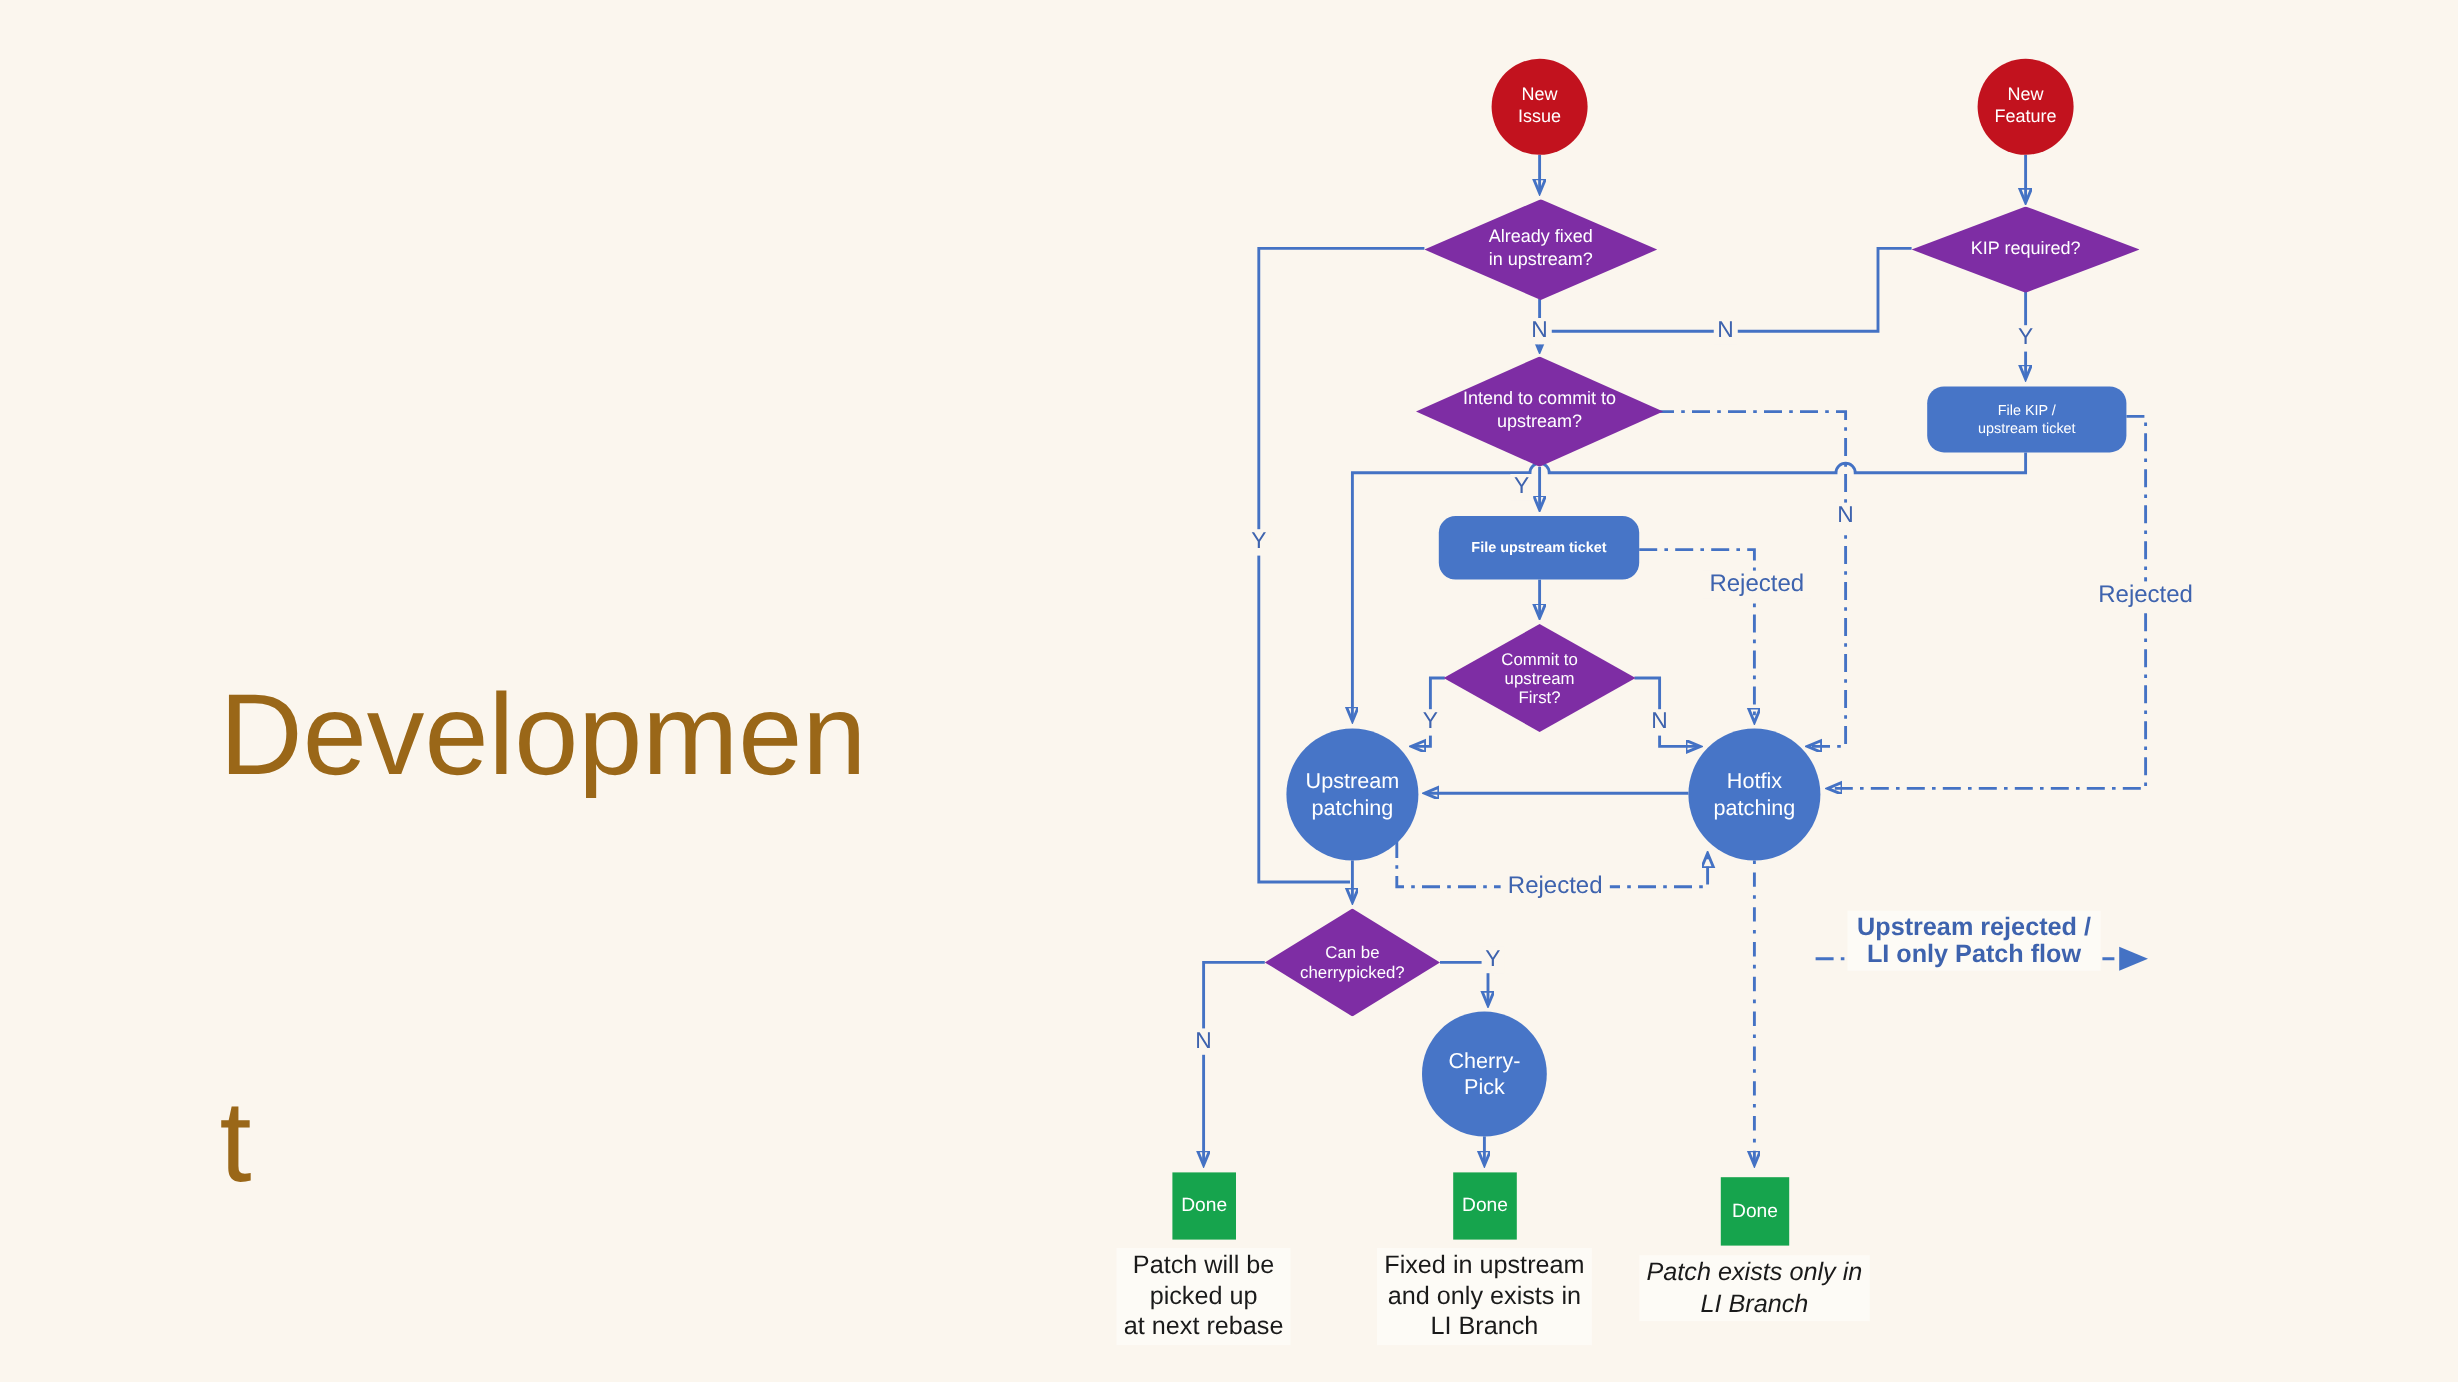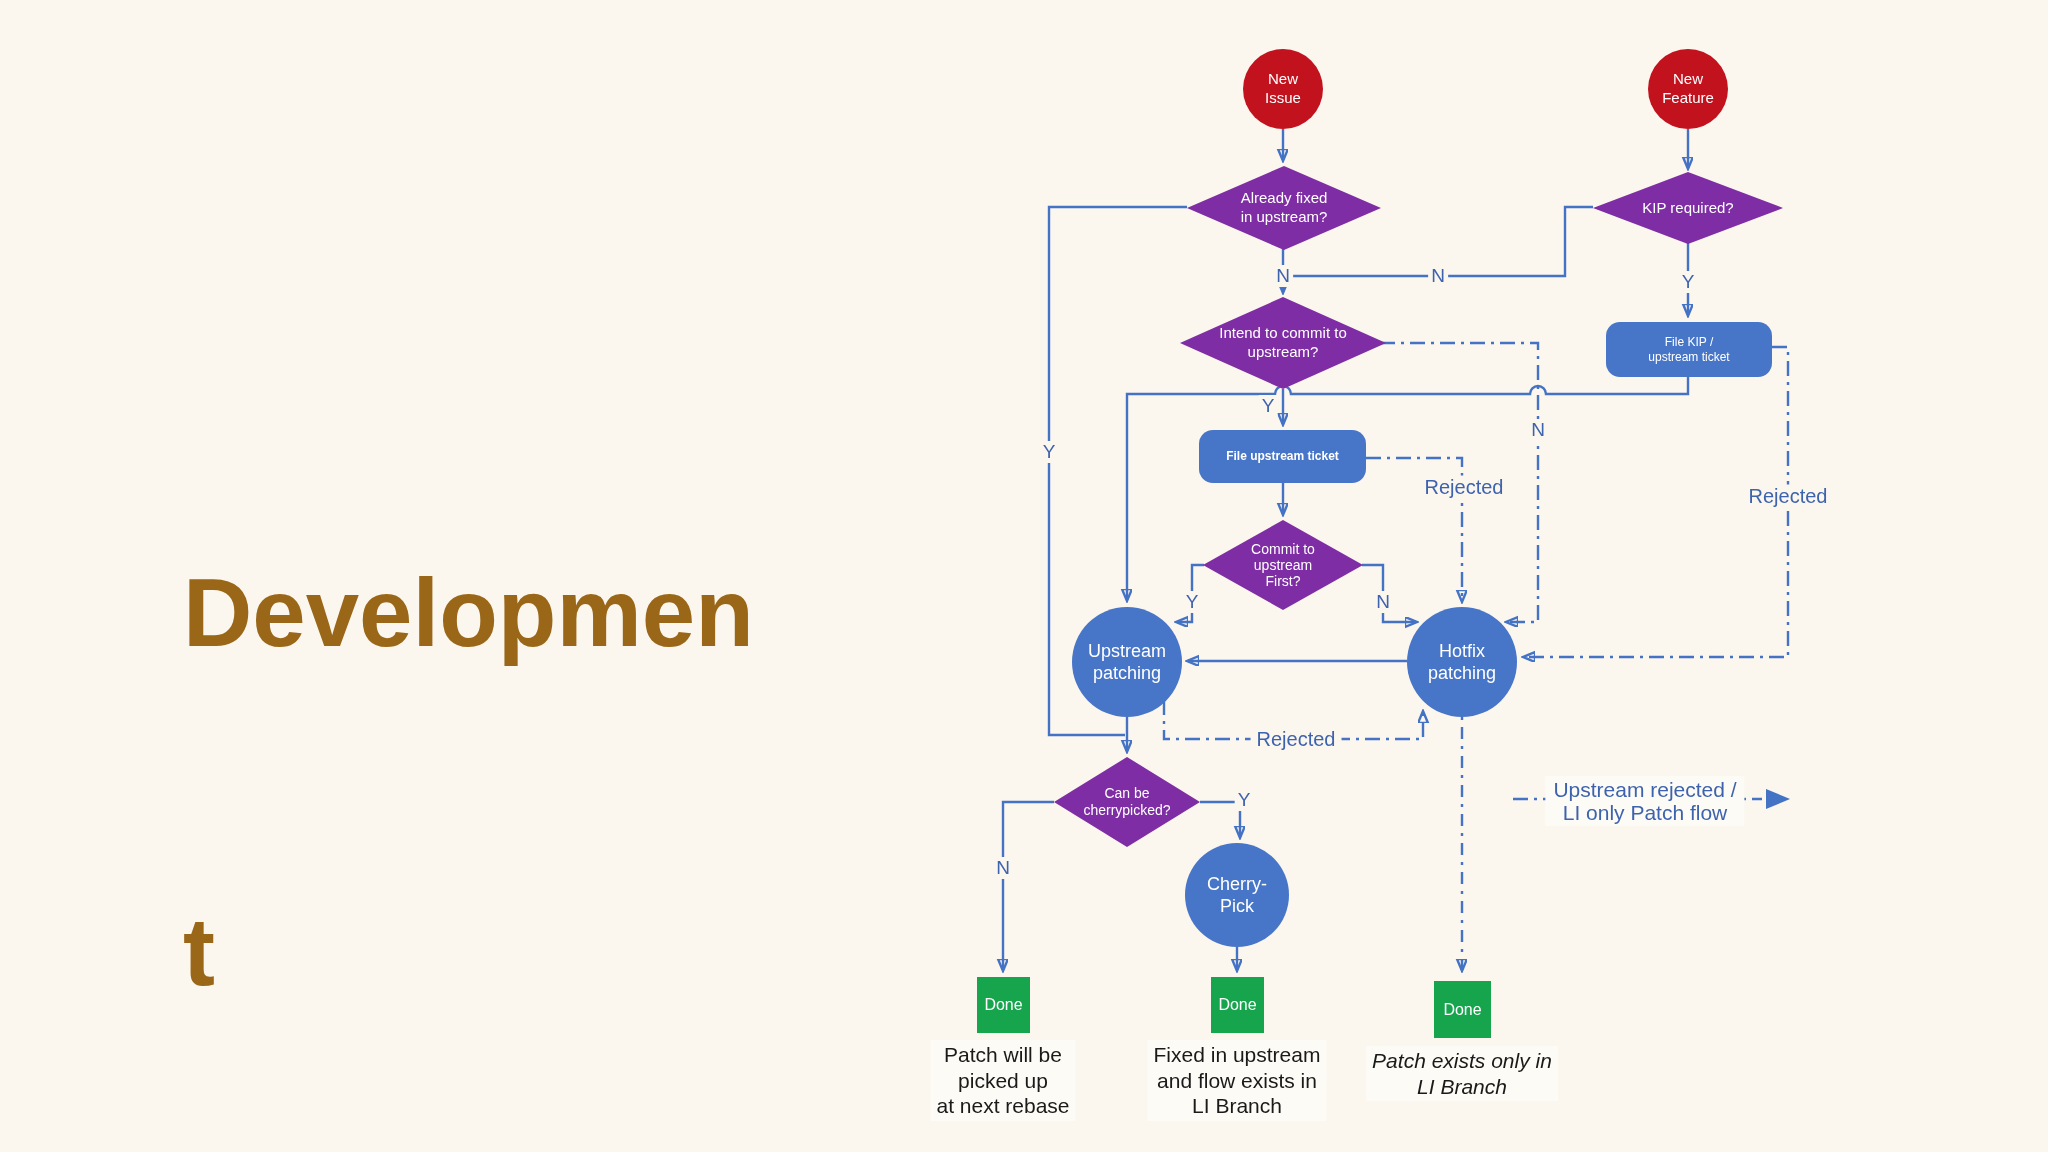--- a/index.html
+++ b/index.html
@@ -31,21 +31,21 @@
   .donebox{background:var(--green);font-size:16px;}
   .elabel{position:absolute;transform:translate(-50%,-50%);color:var(--lblblue);
     font-size:19px;background:var(--bg);padding:0 3px;white-space:nowrap;}
   .rejlabel{font-size:20px;padding:0 6px;}
   .caption{position:absolute;transform:translateX(-50%);color:var(--caption);
     font-size:21px;line-height:1.22;text-align:center;white-space:pre-line;background:#FDFBF6;padding:2px 6px;}
   .legend{position:absolute;transform:translate(-50%,-50%);color:var(--lblblue);
     font-size:21px;line-height:1.1;text-align:center;white-space:pre-line;background:#FDFBF6;padding:2px 8px;}
   .title{position:absolute;left:183px;top:330px;color:var(--title);
     font-size:96px;line-height:113px;white-space:pre;}
-  .title div{display:block;font-weight:bold;}
+  .title div{display:block;}
 </style>
 </head>
 <body>
 
 <div class="slide">
 
   <svg class="edges" viewBox="0 0 2048 1152">
     <defs>
       <marker id="arr" markerUnits="userSpaceOnUse" markerWidth="14" markerHeight="12" refX="11" refY="5" orient="auto">
         <path d="M0,0 L12,5 L0,10 Z" fill="#4472C4"></path>
@@ -126,25 +126,25 @@
   <span class="elabel" style="left:1268px;top:406px;">Y</span>
   <span class="elabel" style="left:1538px;top:430px;">N</span>
   <span class="elabel" style="left:1192px;top:602px;">Y</span>
   <span class="elabel" style="left:1383px;top:602px;">N</span>
   <span class="elabel" style="left:1244px;top:800px;">Y</span>
   <span class="elabel" style="left:1003px;top:868px;">N</span>
   <span class="elabel rejlabel" style="left:1464px;top:487px;">Rejected</span>
   <span class="elabel rejlabel" style="left:1788px;top:496px;">Rejected</span>
   <span class="elabel rejlabel" style="left:1296px;top:739px;">Rejected</span>
 
-  <div class="legend" style="left:1645px;top:801px;">Upstream rejected /
+  <div class="legend" style="left:1645px;top:784px;font-weight:bold;">Upstream rejected /
 LI only Patch flow</div>
 
   <div class="caption" style="left:1003px;top:1040px;">Patch will be
 picked up
 at next rebase</div>
   <div class="caption" style="left:1237px;top:1040px;">Fixed in upstream
-and flow exists in
+and only exists in
 LI Branch</div>
   <div class="caption" style="left:1462px;top:1046px;font-style:italic;">Patch exists only in
 LI Branch</div>
 
 </div>
 
 </body></html>

